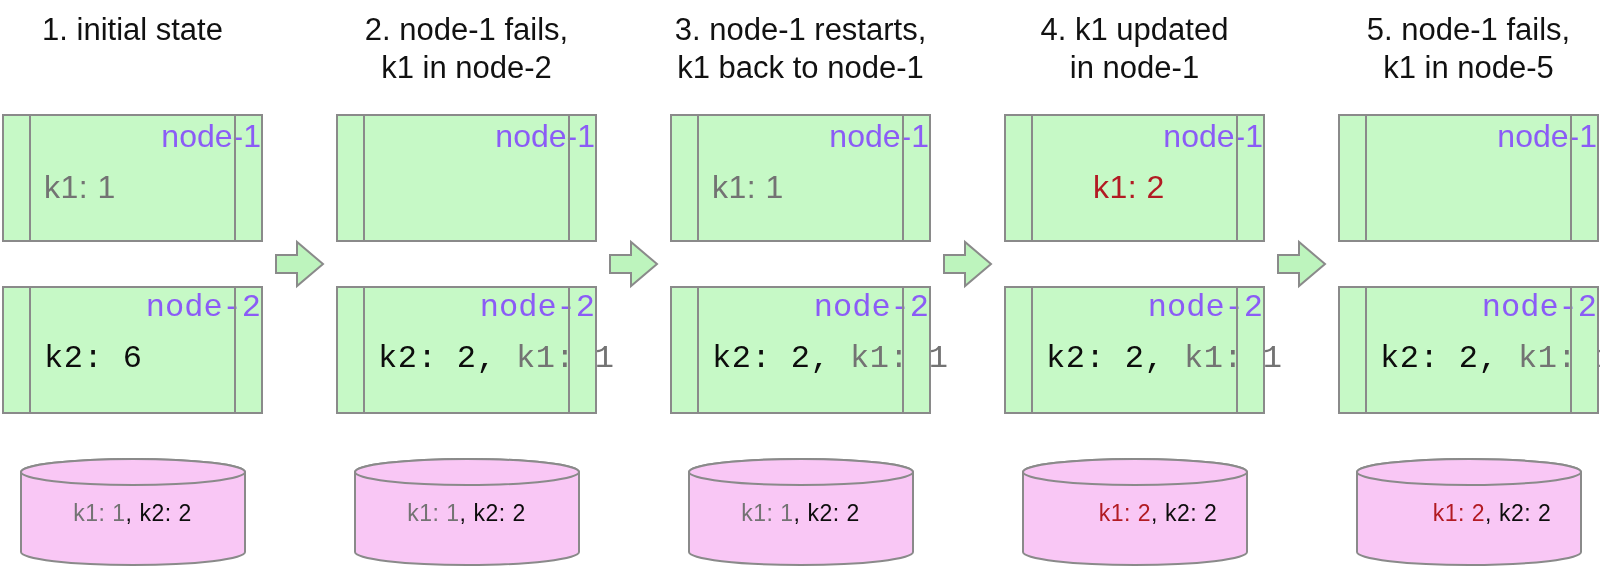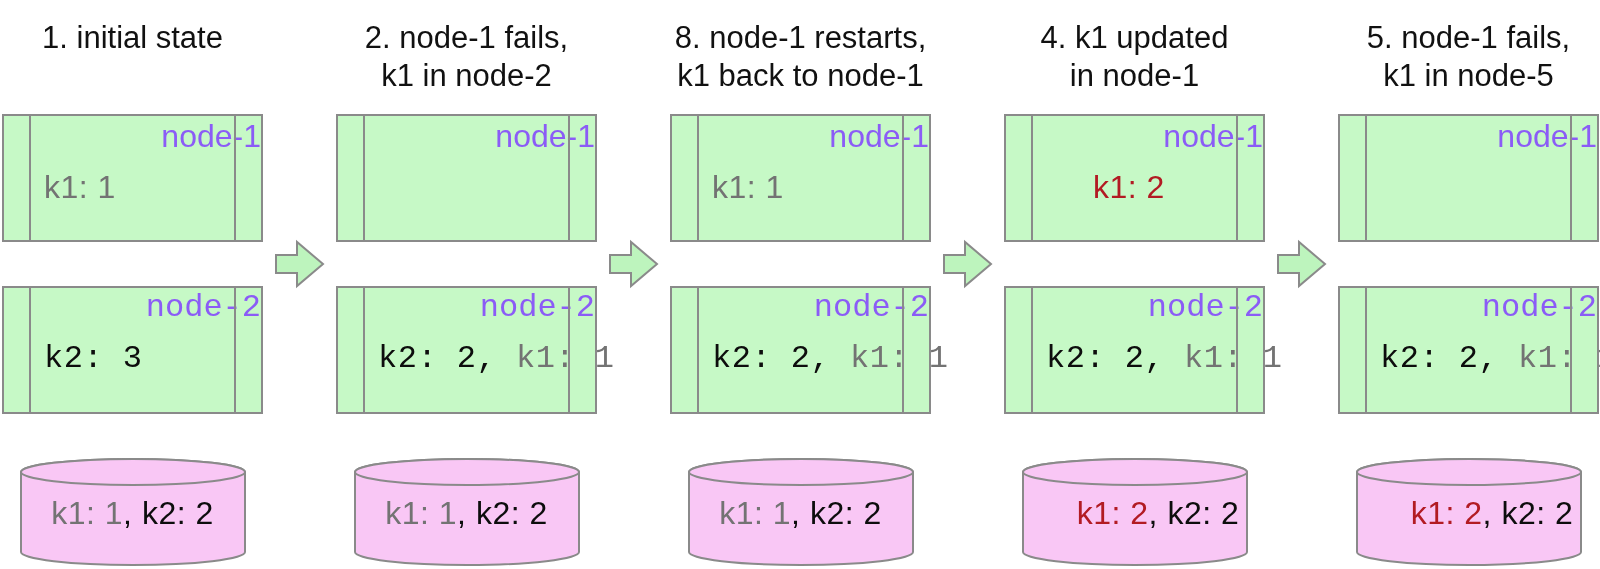--- a/index.html
+++ b/index.html
@@ -13,21 +13,21 @@
   .diagram {
     display: grid;
     grid-template-columns: 261px 73px 261px 73px 261px 73px 261px 73px 261px;
     grid-template-rows: 113px 128px 44px 128px 42px 112px;
     padding-left: 2px;
     padding-top: 1px;
   }
   .stage { display: contents; }
   .stage-title {
     grid-row: 1;
-    padding-top: 18px;
+    padding-top: 10px;
     font-size: 31px;
     line-height: 38px;
     text-align: center;
     white-space: pre-line;
     color: #111111;
   }
   .node-box {
     position: relative;
     background: #c6f9c6;
     border: 2px solid #8a8a8a;
@@ -65,21 +65,21 @@
     width: 228px;
     height: 112px;
     margin: 0 auto;
   }
   .db-content {
     position: absolute;
     left: 0; right: 0;
     top: 57px;
     transform: translateY(-50%);
     text-align: center;
-    font-size: 32px;
+    font-size: 23px;
     letter-spacing: 0.5px;
     white-space: nowrap;
   }
   .arrow-cell {
     grid-row: 2 / 5;
     display: flex;
     align-items: center;
     justify-content: center;
   }
   .c-black { color: #0d0d0d; }
@@ -93,21 +93,21 @@
 <div class="diagram">
 
   <div class="stage">
     <div class="stage-title" style="grid-column:1">1. initial state</div>
     <div class="node-box row-node1" style="grid-column:1">
       <div class="node-name">node-1</div>
       <div class="node-content"><span class="c-green">k1: 1</span></div>
     </div>
     <div class="node-box row-node2" style="grid-column:1">
       <div class="node-name">node-2</div>
-      <div class="node-content"><span class="c-black">k2: 3</span></div>
+      <div class="node-content"><span class="c-black">k2: 6</span></div>
     </div>
     <div class="db" style="grid-column:1">
       <svg width="228" height="112" viewBox="0 0 228 112">
         <path d="M2 16 A112 13 0 0 1 226 16 L226 96 A112 13 0 0 1 2 96 Z" fill="#f9c7f5" stroke="#8a8a8a" stroke-width="2"></path>
         <ellipse cx="114" cy="16" rx="112" ry="13" fill="#f9c7f5" stroke="#8a8a8a" stroke-width="2"></ellipse>
       </svg>
       <div class="db-content"><span class="c-green">k1: 1</span><span class="c-black">, k2: 2</span></div>
     </div>
   </div>
 
@@ -137,21 +137,21 @@
     </div>
   </div>
 
   <div class="arrow-cell" style="grid-column:4">
     <svg width="50" height="50" viewBox="0 0 50 50">
         <polygon points="1,16 22,16 22,3 48,25 22,47 22,34 1,34" fill="#bdf4bd" stroke="#8a8a8a" stroke-width="2" stroke-linejoin="miter"></polygon>
       </svg>
   </div>
 
   <div class="stage">
-    <div class="stage-title" style="grid-column:5">8. node-1 restarts,
+    <div class="stage-title" style="grid-column:5">3. node-1 restarts,
 k1 back to node-1</div>
     <div class="node-box row-node1" style="grid-column:5">
       <div class="node-name">node-1</div>
       <div class="node-content"><span class="c-green">k1: 1</span></div>
     </div>
     <div class="node-box row-node2" style="grid-column:5">
       <div class="node-name">node-2</div>
       <div class="node-content"><span class="c-black">k2: 2, </span><span class="c-green">k1: 1</span></div>
     </div>
     <div class="db" style="grid-column:5">

